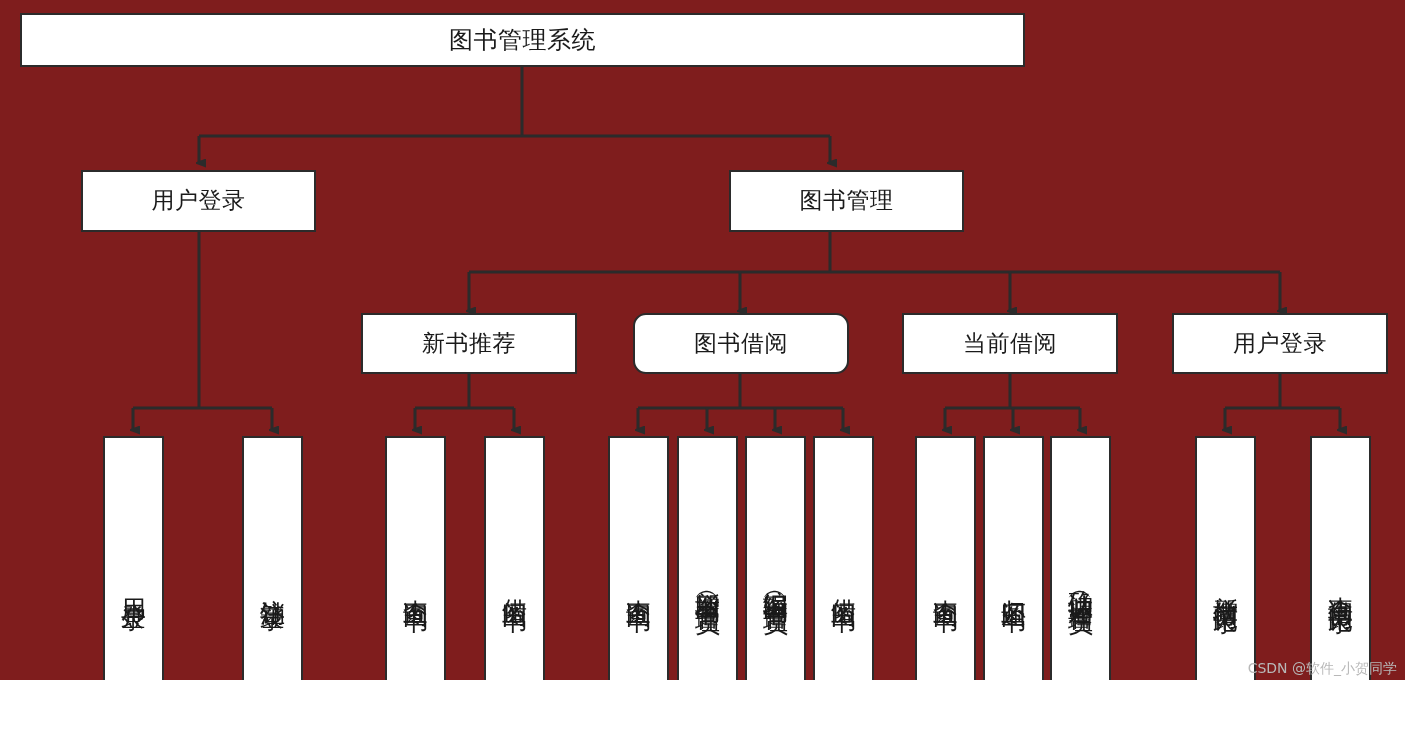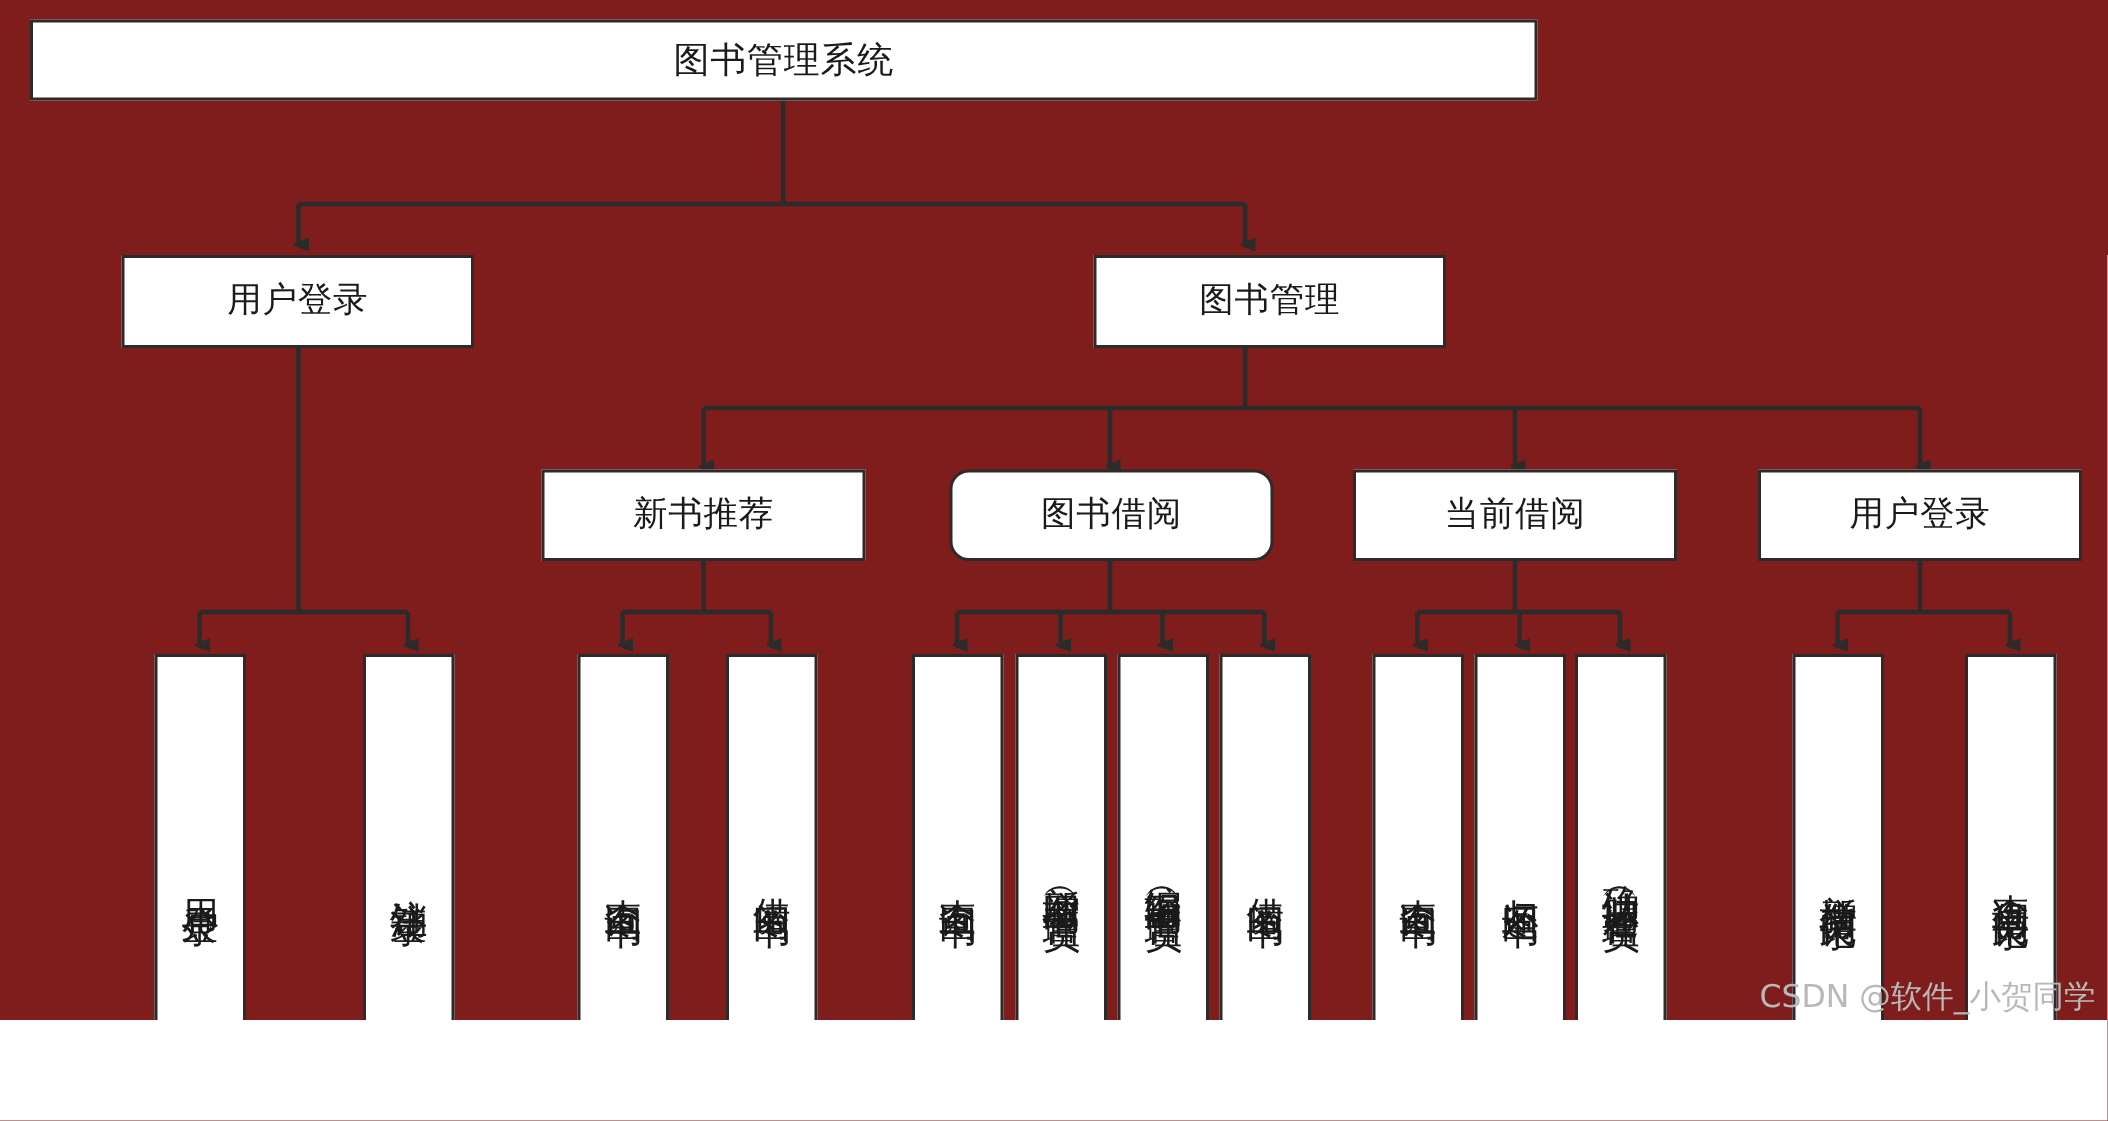--- a/index.html
+++ b/index.html
@@ -60,21 +60,21 @@
     font-size: 25px;
     line-height: 1;
     letter-spacing: 3px;
     white-space: normal;
     max-height: 100%;
   }
   #watermark {
     position: absolute;
     right: 8px;
     bottom: 2px;
-    font-size: 21px;
+    font-size: 14px;
     color: #b8b8b8;
     white-space: nowrap;
     font-family: "DejaVu Sans", "Liberation Sans", sans-serif;
   }
 </style>
 </head>
 <body>
 
 <div id="canvas">
 

